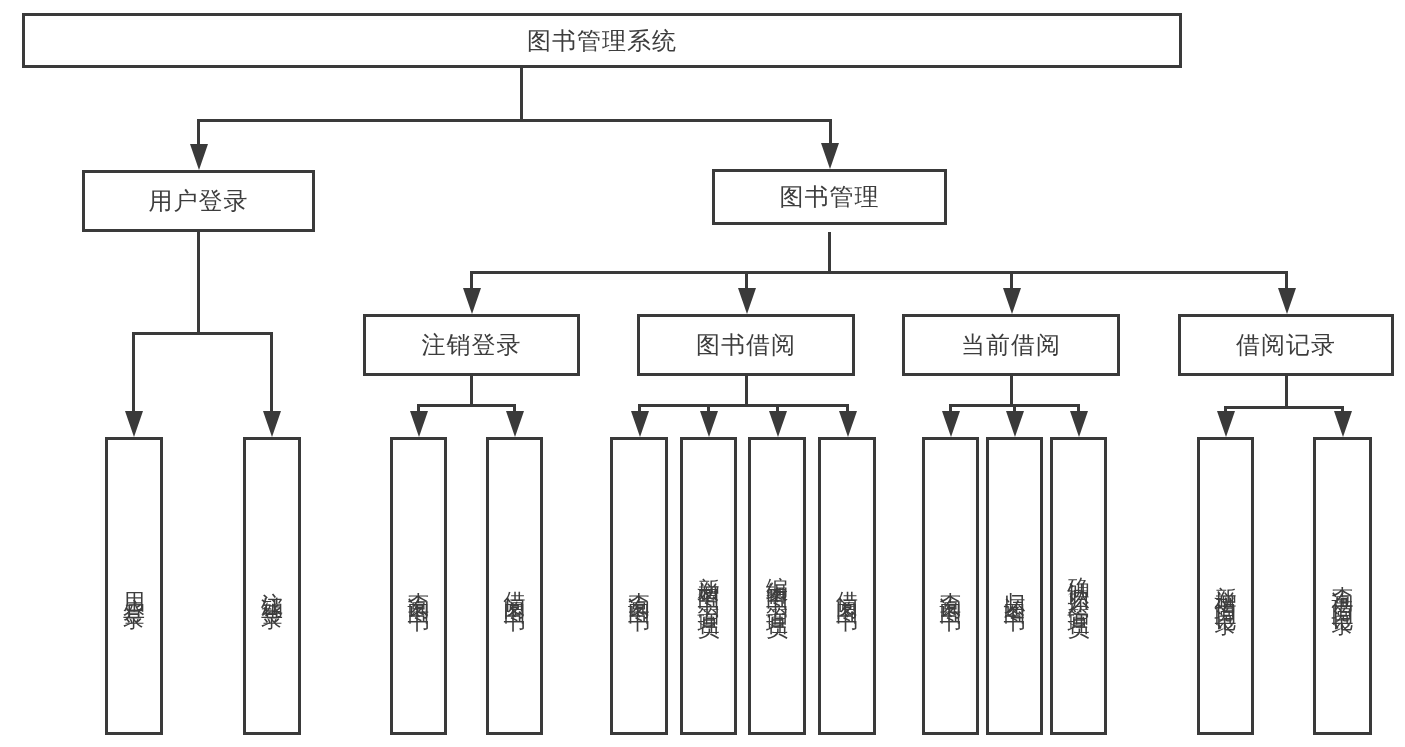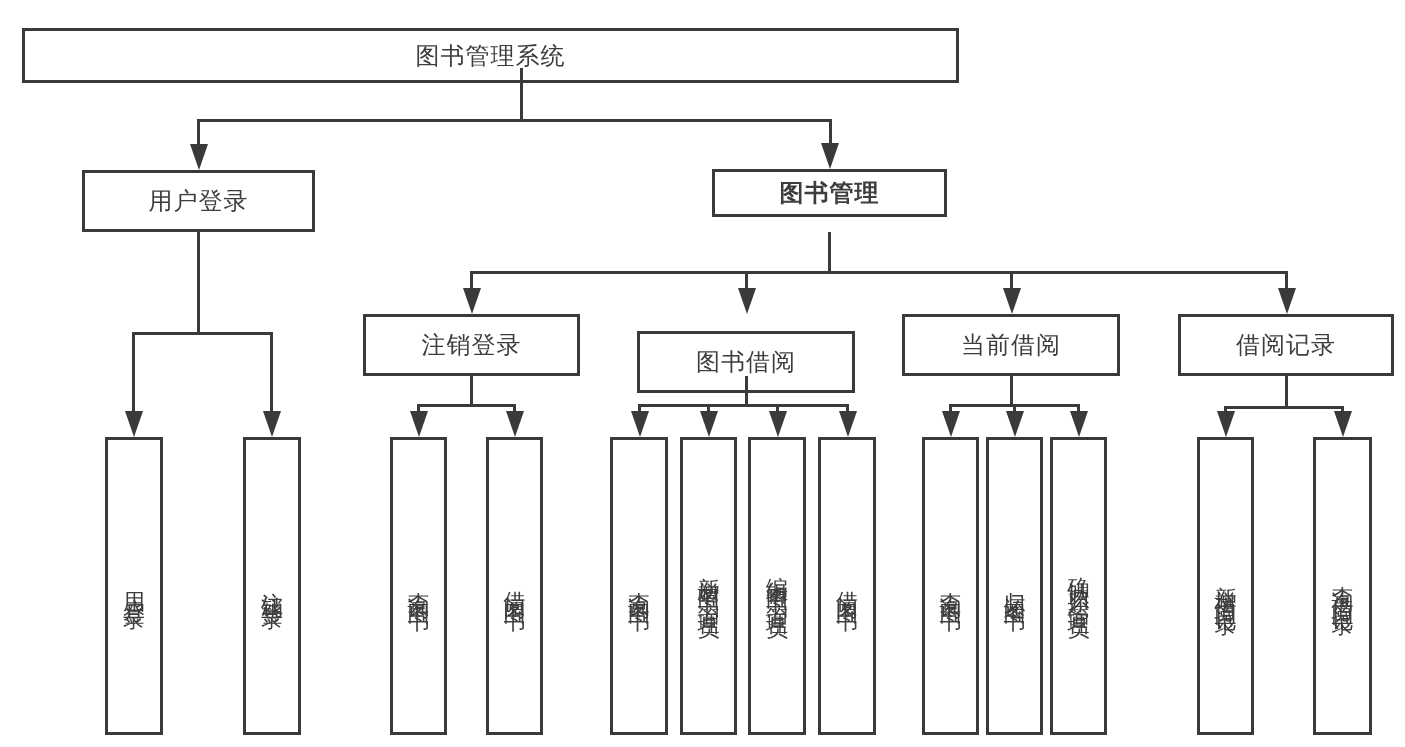--- a/index.html
+++ b/index.html
@@ -58,35 +58,35 @@
     color:var(--watermark);
     letter-spacing:1px;
     white-space:nowrap;
   }
 </style>
 </head>
 <body>
 
 <div id="stage">
 
-  <div class="hbox" style="left:22px;top:28px;width:937px;height:55px;">
+  <div class="hbox" style="left:22px;top:13px;width:1160px;height:55px;">
     <span>图书管理系统</span>
   </div>
 
   <div class="seg" style="left:520px;top:68px;width:3px;height:54px;"></div>
   <div class="seg" style="left:197px;top:119px;width:635px;height:3px;"></div>
   <div class="seg" style="left:197px;top:119px;width:3px;height:30px;"></div>
   <div class="seg" style="left:829px;top:119px;width:3px;height:30px;"></div>
   <div class="arrow" style="left:190px;top:144px;"></div>
   <div class="arrow" style="left:821px;top:143px;"></div>
 
   <div class="hbox" style="left:82px;top:170px;width:233px;height:62px;">
     <span>用户登录</span>
   </div>
-  <div class="hbox" style="left:712px;top:169px;width:235px;height:48px;font-weight:bold;">
+  <div class="hbox" style="left:712px;top:169px;width:235px;height:56px;">
     <span>图书管理</span>
   </div>
 
   <div class="seg" style="left:197px;top:232px;width:3px;height:103px;"></div>
   <div class="seg" style="left:132px;top:332px;width:141px;height:3px;"></div>
   <div class="seg" style="left:132px;top:332px;width:3px;height:82px;"></div>
   <div class="seg" style="left:270px;top:332px;width:3px;height:82px;"></div>
   <div class="arrow" style="left:125px;top:411px;"></div>
   <div class="arrow" style="left:263px;top:411px;"></div>
 
@@ -97,21 +97,21 @@
   <div class="seg" style="left:1010px;top:271px;width:3px;height:20px;"></div>
   <div class="seg" style="left:1285px;top:271px;width:3px;height:20px;"></div>
   <div class="arrow" style="left:463px;top:288px;"></div>
   <div class="arrow" style="left:738px;top:288px;"></div>
   <div class="arrow" style="left:1003px;top:288px;"></div>
   <div class="arrow" style="left:1278px;top:288px;"></div>
 
   <div class="hbox" style="left:363px;top:314px;width:217px;height:62px;">
     <span>注销登录</span>
   </div>
-  <div class="hbox" style="left:637px;top:314px;width:218px;height:62px;margin-top:17px;">
+  <div class="hbox" style="left:637px;top:314px;width:218px;height:62px;">
     <span>图书借阅</span>
   </div>
   <div class="hbox" style="left:1178px;top:314px;width:216px;height:62px;">
     <span>借阅记录</span>
   </div>
   <div class="hbox" style="left:902px;top:314px;width:218px;height:62px;">
     <span>当前借阅</span>
   </div>
 
   <div class="seg" style="left:470px;top:376px;width:3px;height:31px;"></div>

